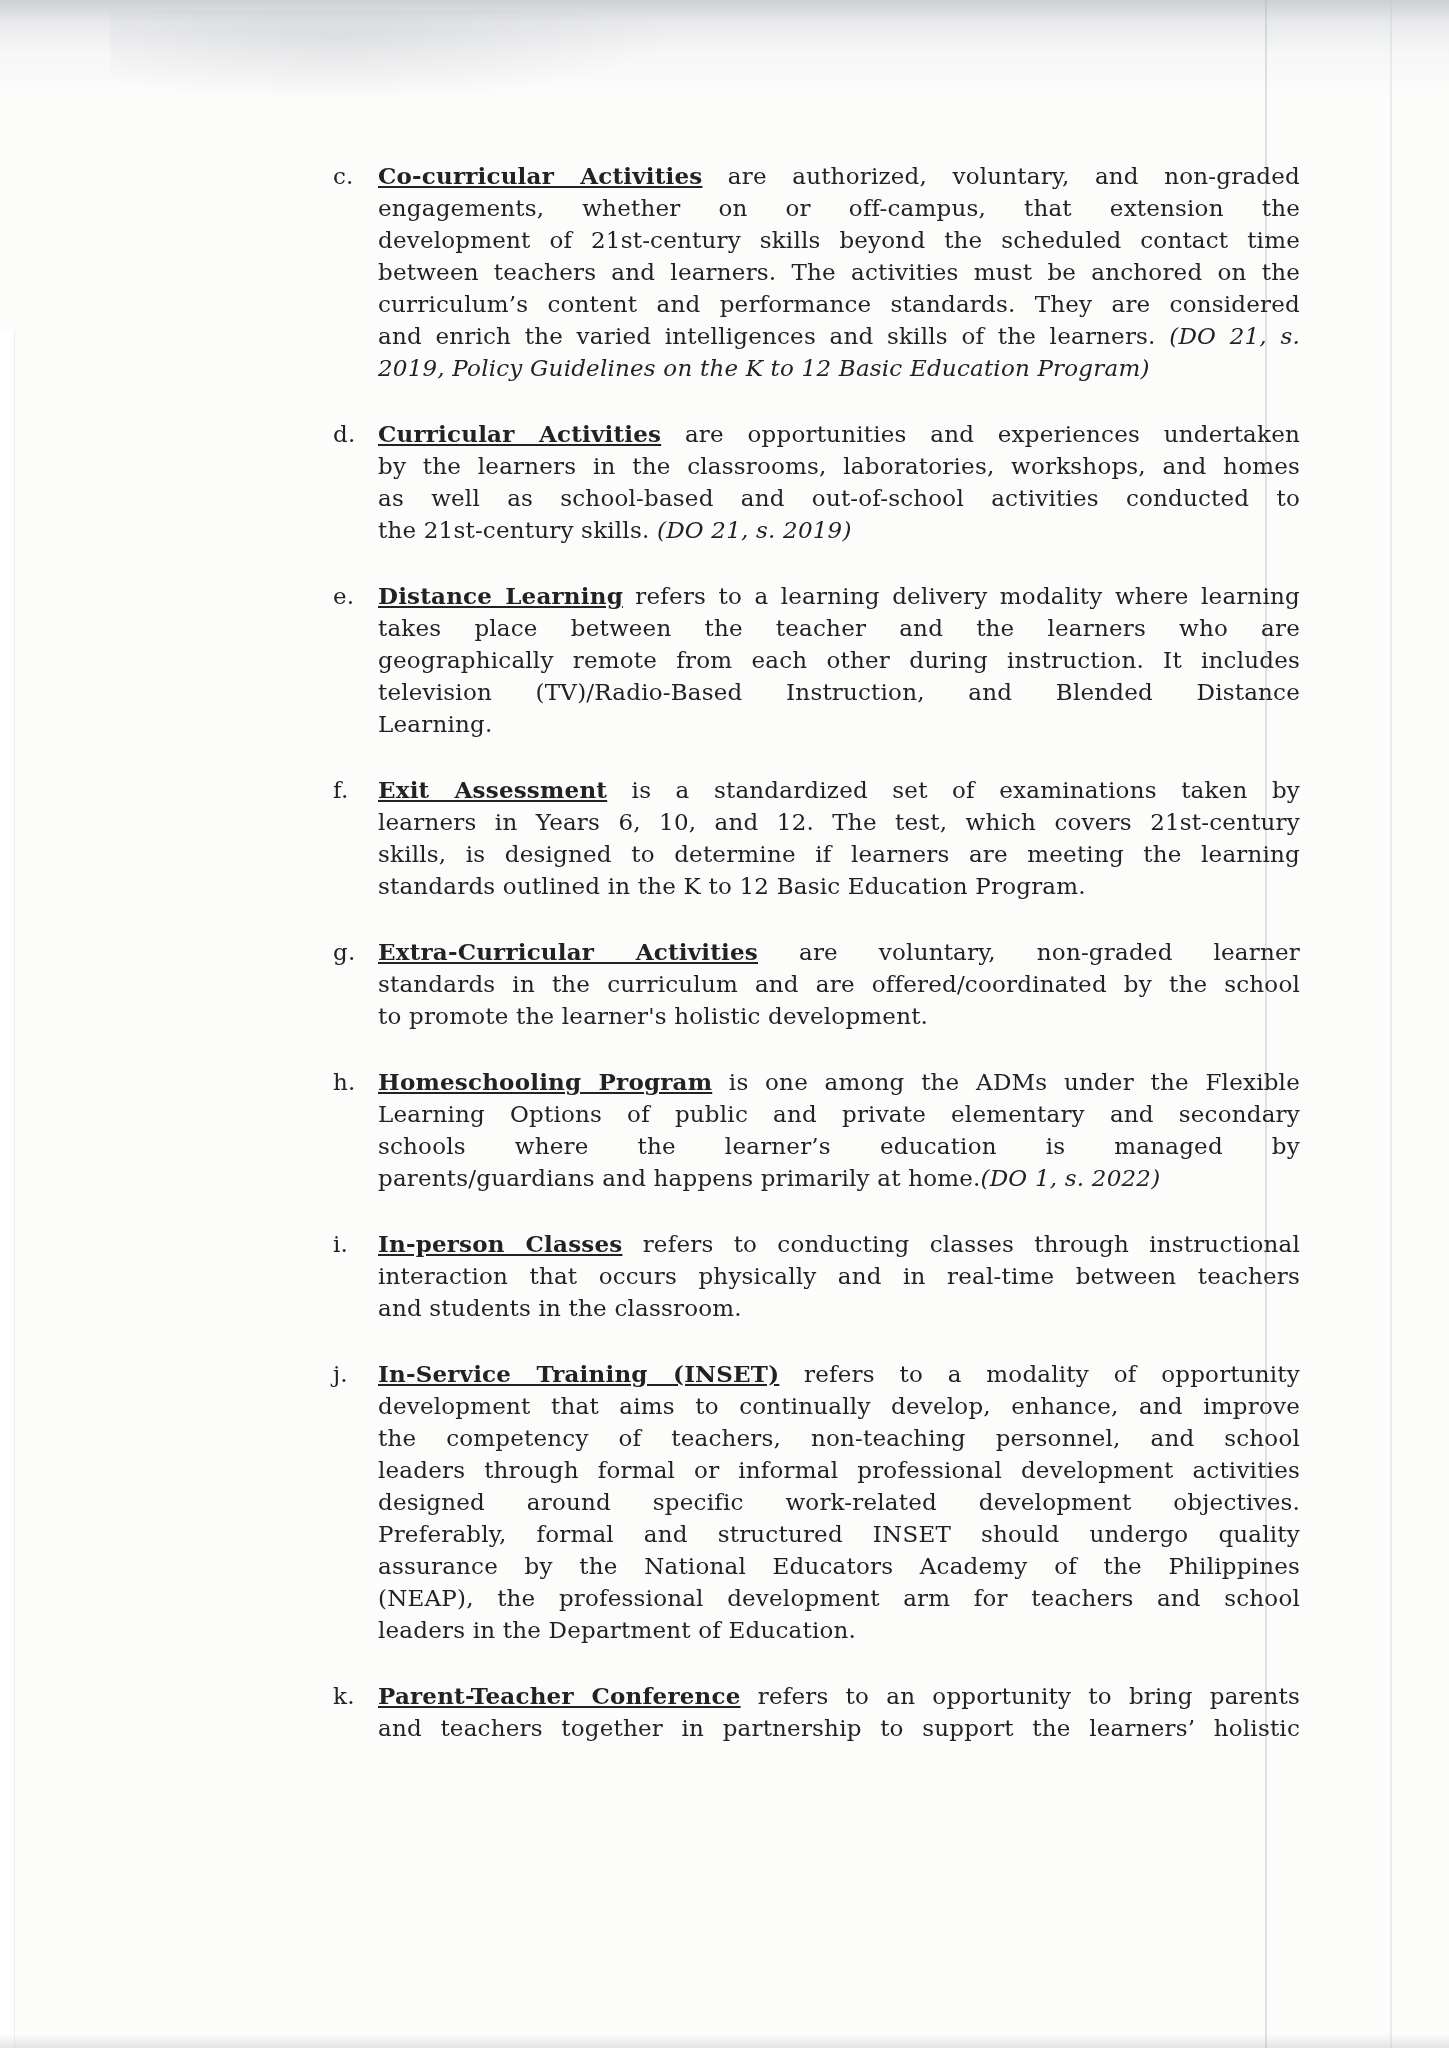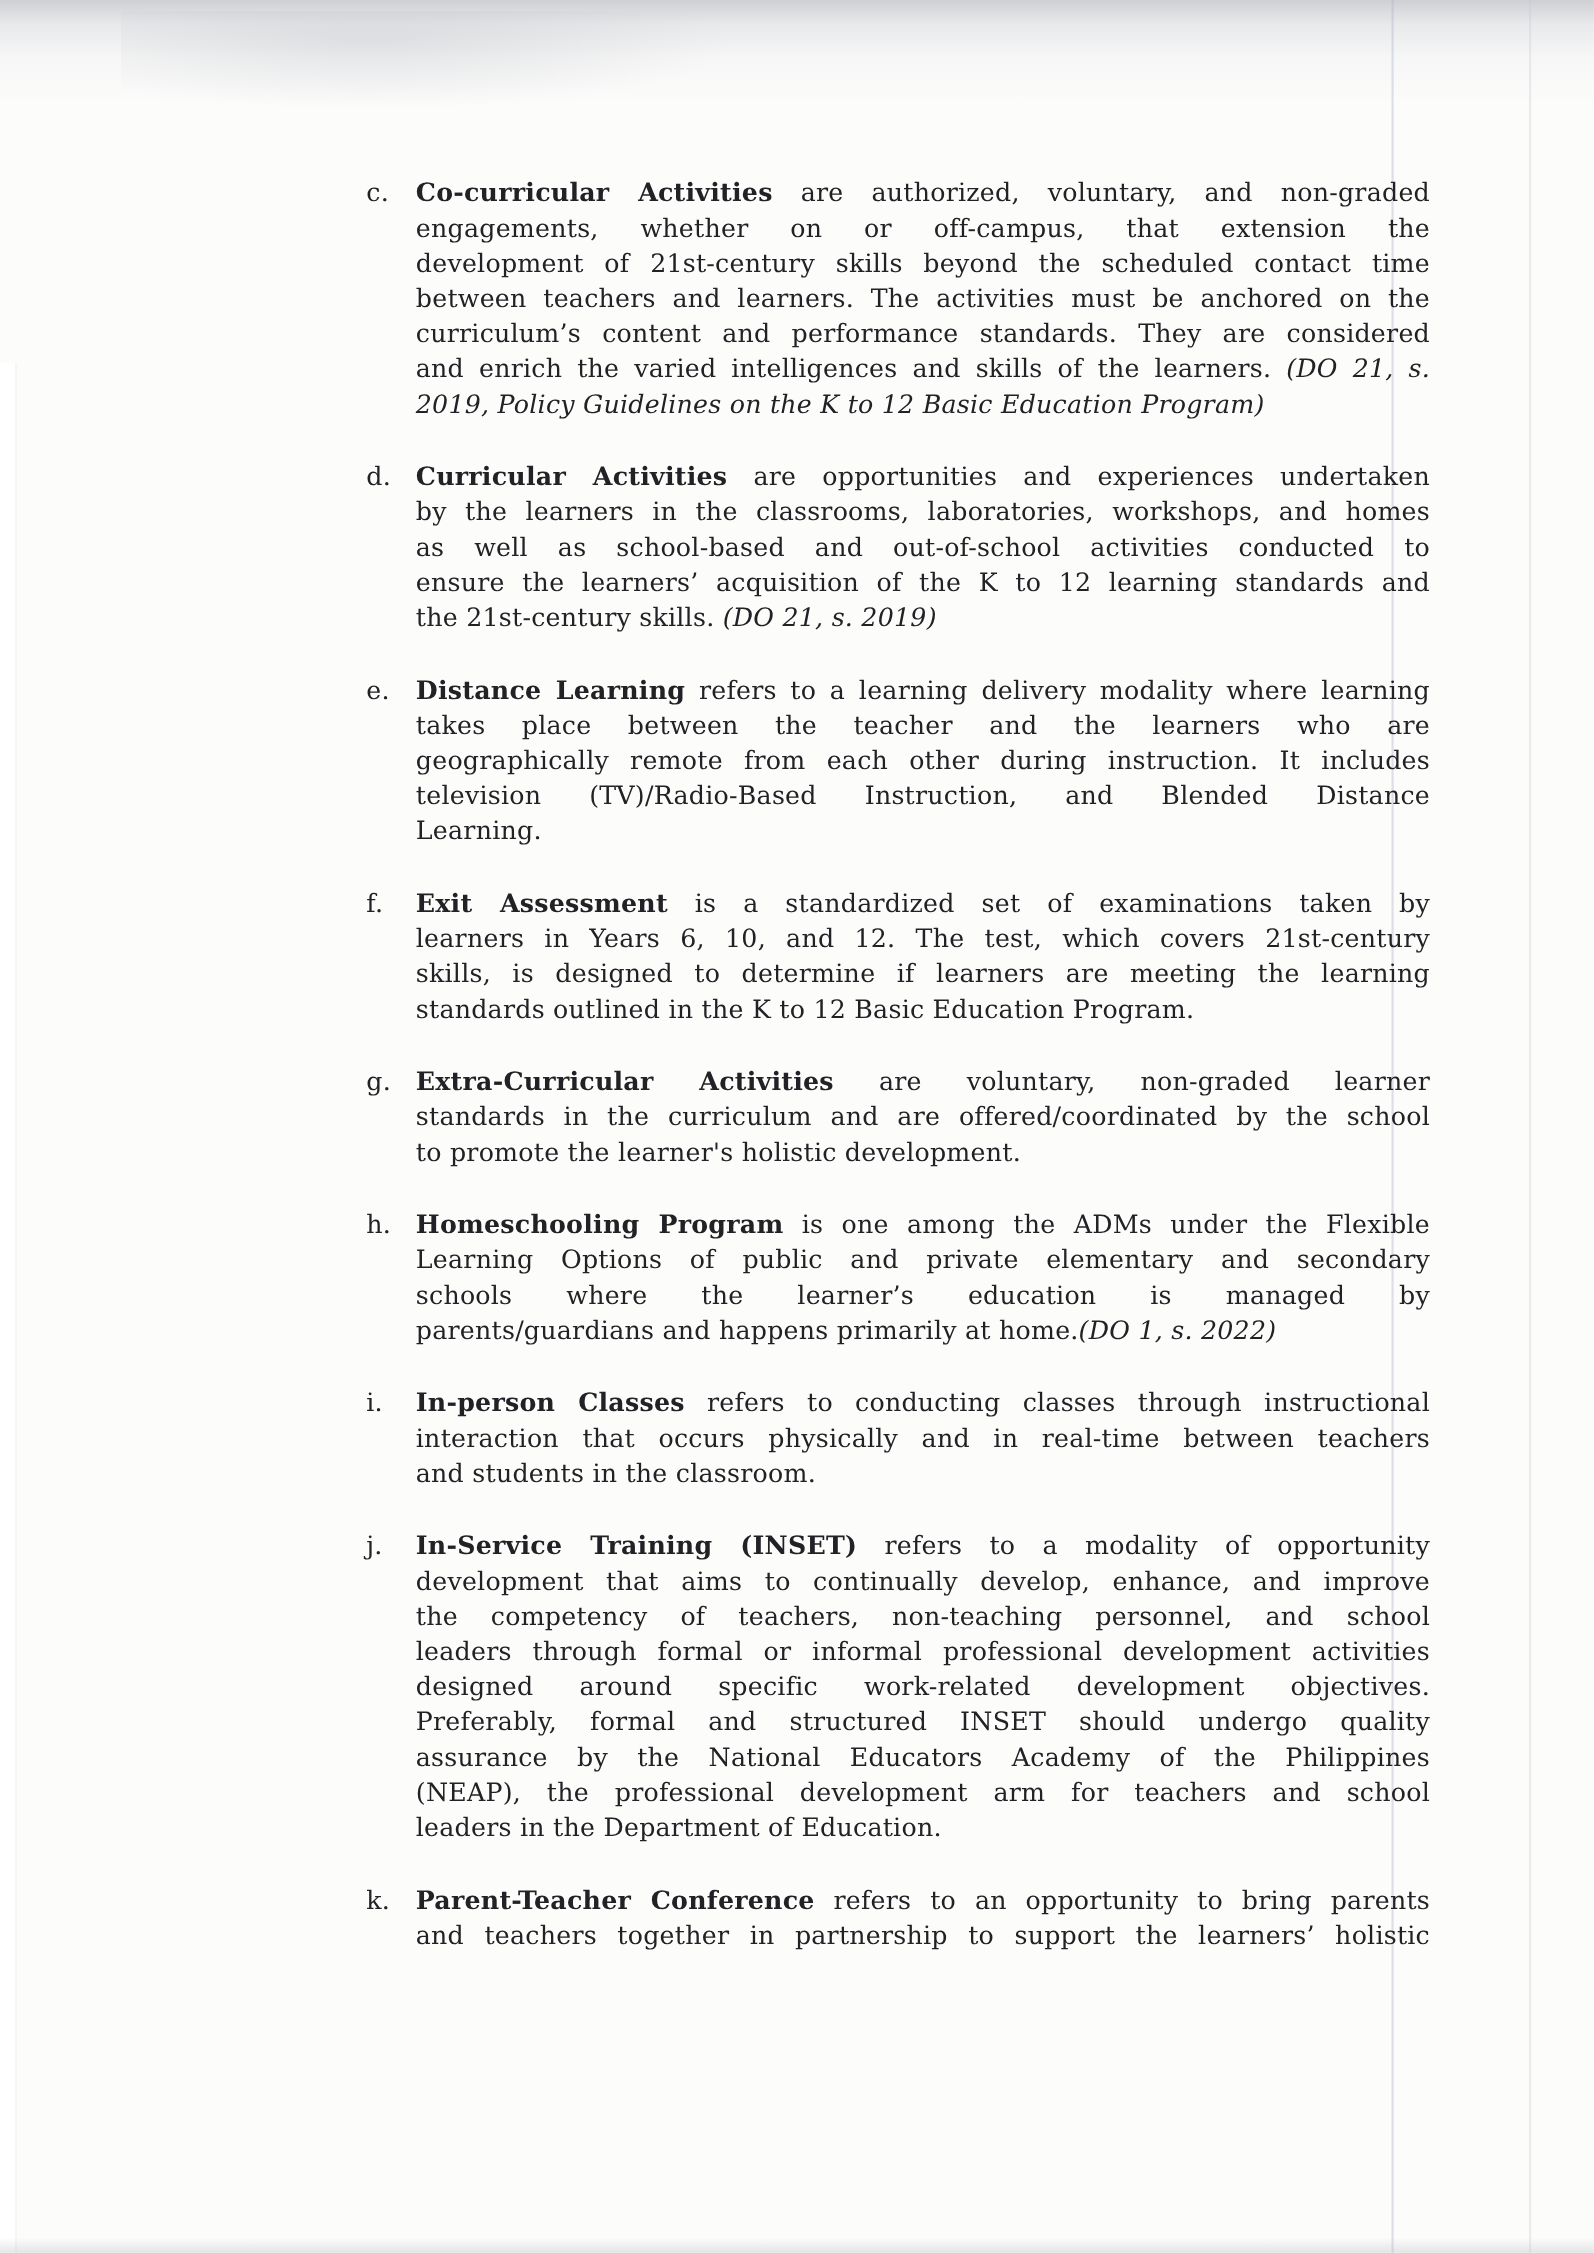--- a/index.html
+++ b/index.html
@@ -39,21 +39,21 @@
     position:absolute;left:333px;top:160px;width:967px;
     color:#222226;
     font-size:23px;line-height:32px;
     letter-spacing:0.2px;
   }
   .item{display:flex;margin-bottom:34px;}
   .letter{width:45px;flex:0 0 45px;text-align:left;}
   .body-col{flex:1 1 auto;min-width:0;}
   .line{text-align:justify;text-align-last:justify;white-space:normal;}
   .line.last{text-align-last:left;}
-  .b{font-weight:bold;}
+  .b{font-weight:bold;text-decoration:underline;}
   .i{font-style:italic;}
 </style>
 </head>
 <body>
 
 <div class="page">
   <div class="scan-top"></div>
   <div class="scan-top-blob"></div>
   <div class="scan-vline-1"></div>
   <div class="scan-vline-2"></div>
@@ -72,21 +72,20 @@
           <div class="line"><span>and enrich the varied intelligences and skills of the learners. </span><span class="i">(DO 21, s.</span></div>
           <div class="line last"><span class="i">2019, Policy Guidelines on the K to 12 Basic Education Program)</span></div>
         </div>
       </div>
       <div class="item">
         <div class="letter">d.</div>
         <div class="body-col">
           <div class="line"><span class="b">Curricular Activities</span><span> are opportunities and experiences undertaken</span></div>
           <div class="line"><span>by the learners in the classrooms, laboratories, workshops, and homes</span></div>
           <div class="line"><span>as well as school-based and out-of-school activities conducted to</span></div>
-          <div class="line"><span>ensure the learners’ acquisition of the K to 12 learning standards and</span></div>
           <div class="line last"><span>the 21st-century skills. </span><span class="i">(DO 21, s. 2019)</span></div>
         </div>
       </div>
       <div class="item">
         <div class="letter">e.</div>
         <div class="body-col">
           <div class="line"><span class="b">Distance Learning</span><span> refers to a learning delivery modality where learning</span></div>
           <div class="line"><span>takes place between the teacher and the learners who are</span></div>
           <div class="line"><span>geographically remote from each other during instruction. It includes</span></div>
           <div class="line"><span>television (TV)/Radio-Based Instruction, and Blended Distance</span></div>

